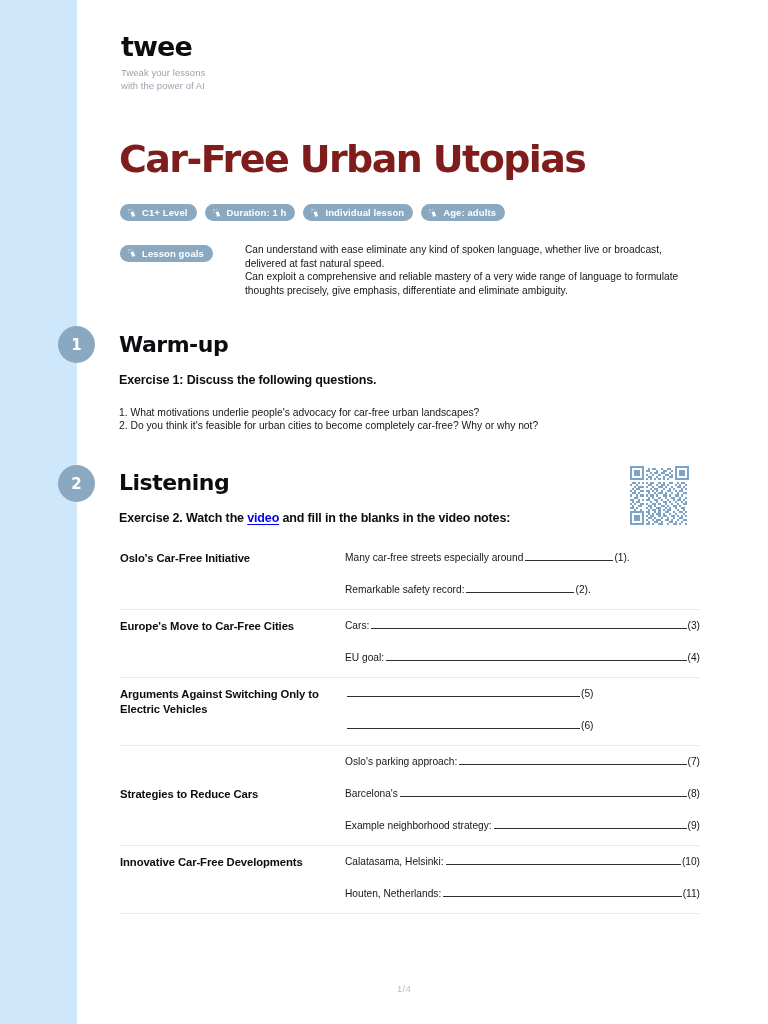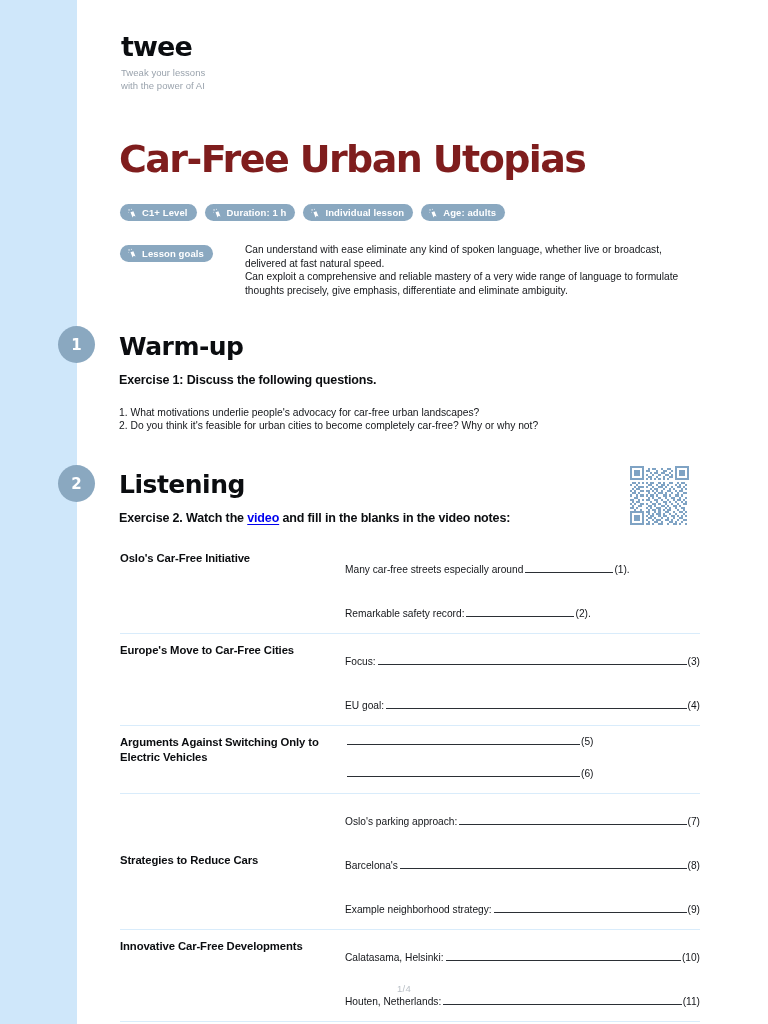--- a/index.html
+++ b/index.html
@@ -149,21 +149,21 @@
     font-family: "DejaVu Sans", sans-serif;
   }
 
   .step-1 { left: 58px; top: 326px; }
   .step-2 { left: 58px; top: 465px; }
 
   
   .section-title {
     position: absolute;
     left: 119px;
-    font-size: 25px;
+    font-size: 22px;
     font-weight: 700;
     letter-spacing: -0.5px;
     color: #0b0d10;
     font-family: "DejaVu Sans", sans-serif;
   }
 
   .sec-warmup-title { top: 332px; }
   .sec-listening-title { top: 470px; }
 
   .exercise-head {
@@ -242,21 +242,21 @@
   }
 
   .note-lines .nline {
     display: flex;
     align-items: baseline;
     white-space: nowrap;
   }
 
   .note-lines .nline + .nline { margin-top: 18px; }
 
-  .nline .pre { flex: 0 0 auto; margin-top: 12px; }
+  .nline .pre { flex: 0 0 auto; }
 
   .nline .blank {
     display: inline-block;
     border-bottom: 1.1px solid #2b2f35;
     height: 10px;
     margin: 0 1px 0 2px;
   }
 
   .nline .num { flex: 0 0 auto; }
 
@@ -629,21 +629,21 @@
             <span class="pre">Remarkable safety record:</span>
             <span class="blank" style="width: 108px;"></span>
             <span class="num">(2).</span>
           </div>
         </div>
       </div>
       <div class="notes-row">
         <div class="note-label">Europe's Move to Car-Free Cities</div>
         <div class="note-lines">
           <div class="nline stretch">
-            <span class="pre">Focus:</span>
+            <span class="pre">Cars:</span>
             <span class="blank"></span>
             <span class="num">(3)</span>
           </div>
           <div class="nline stretch">
             <span class="pre">EU goal:</span>
             <span class="blank"></span>
             <span class="num">(4)</span>
           </div>
         </div>
       </div>

